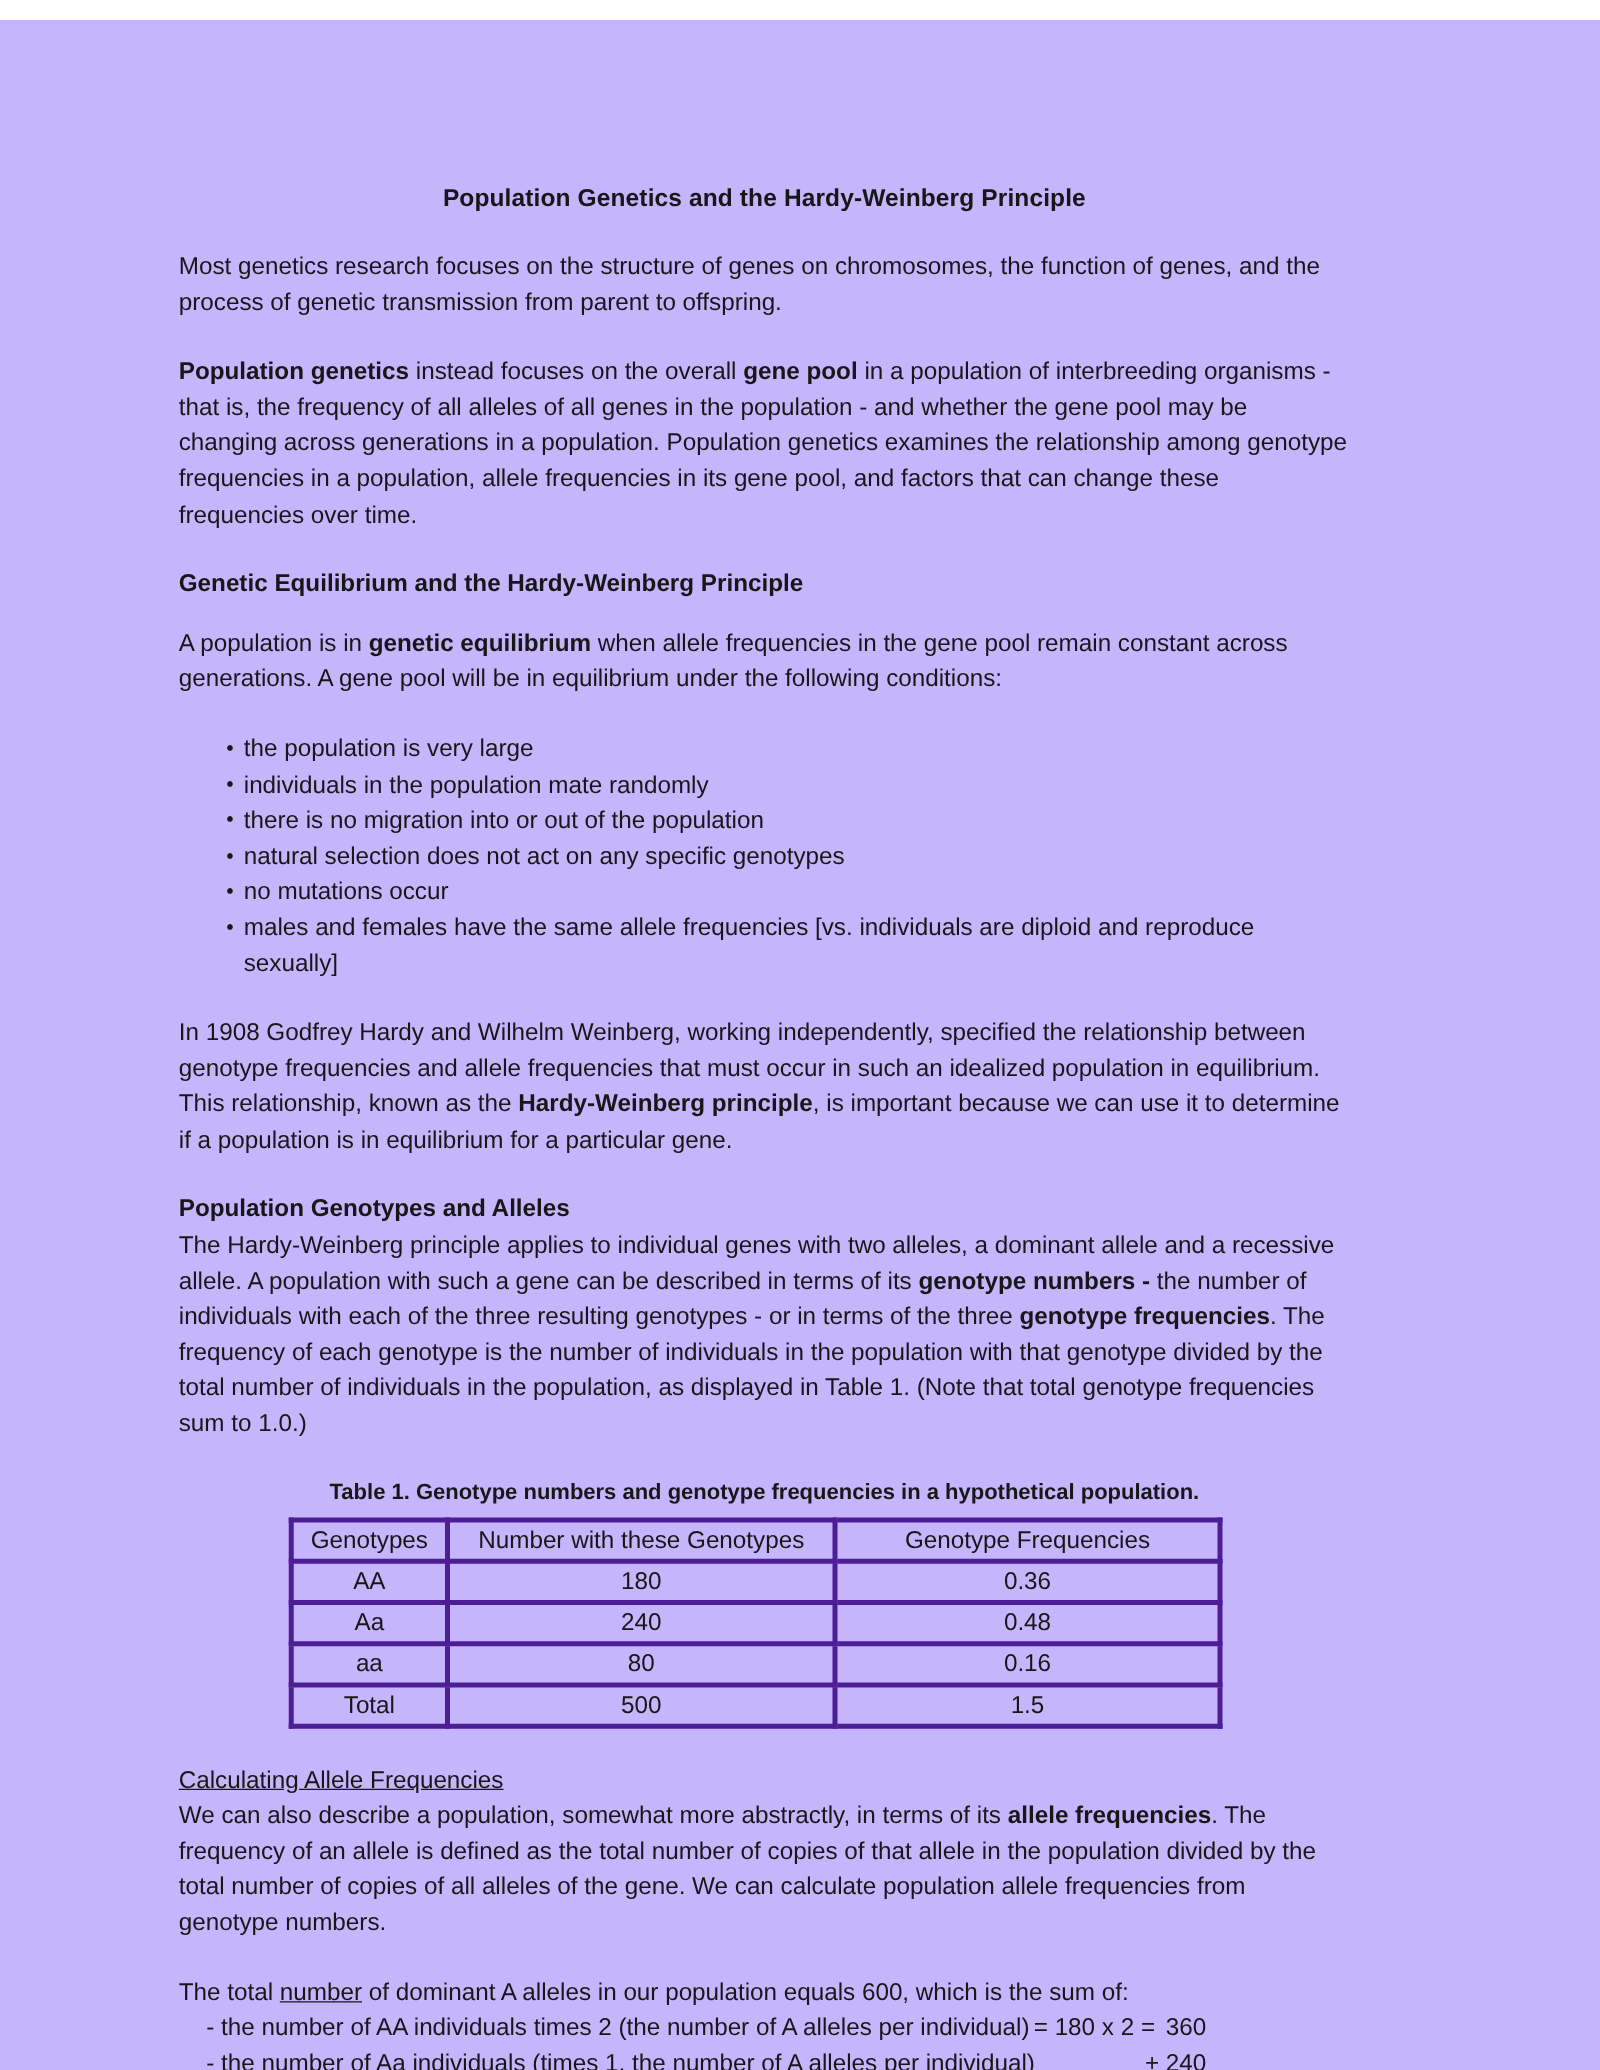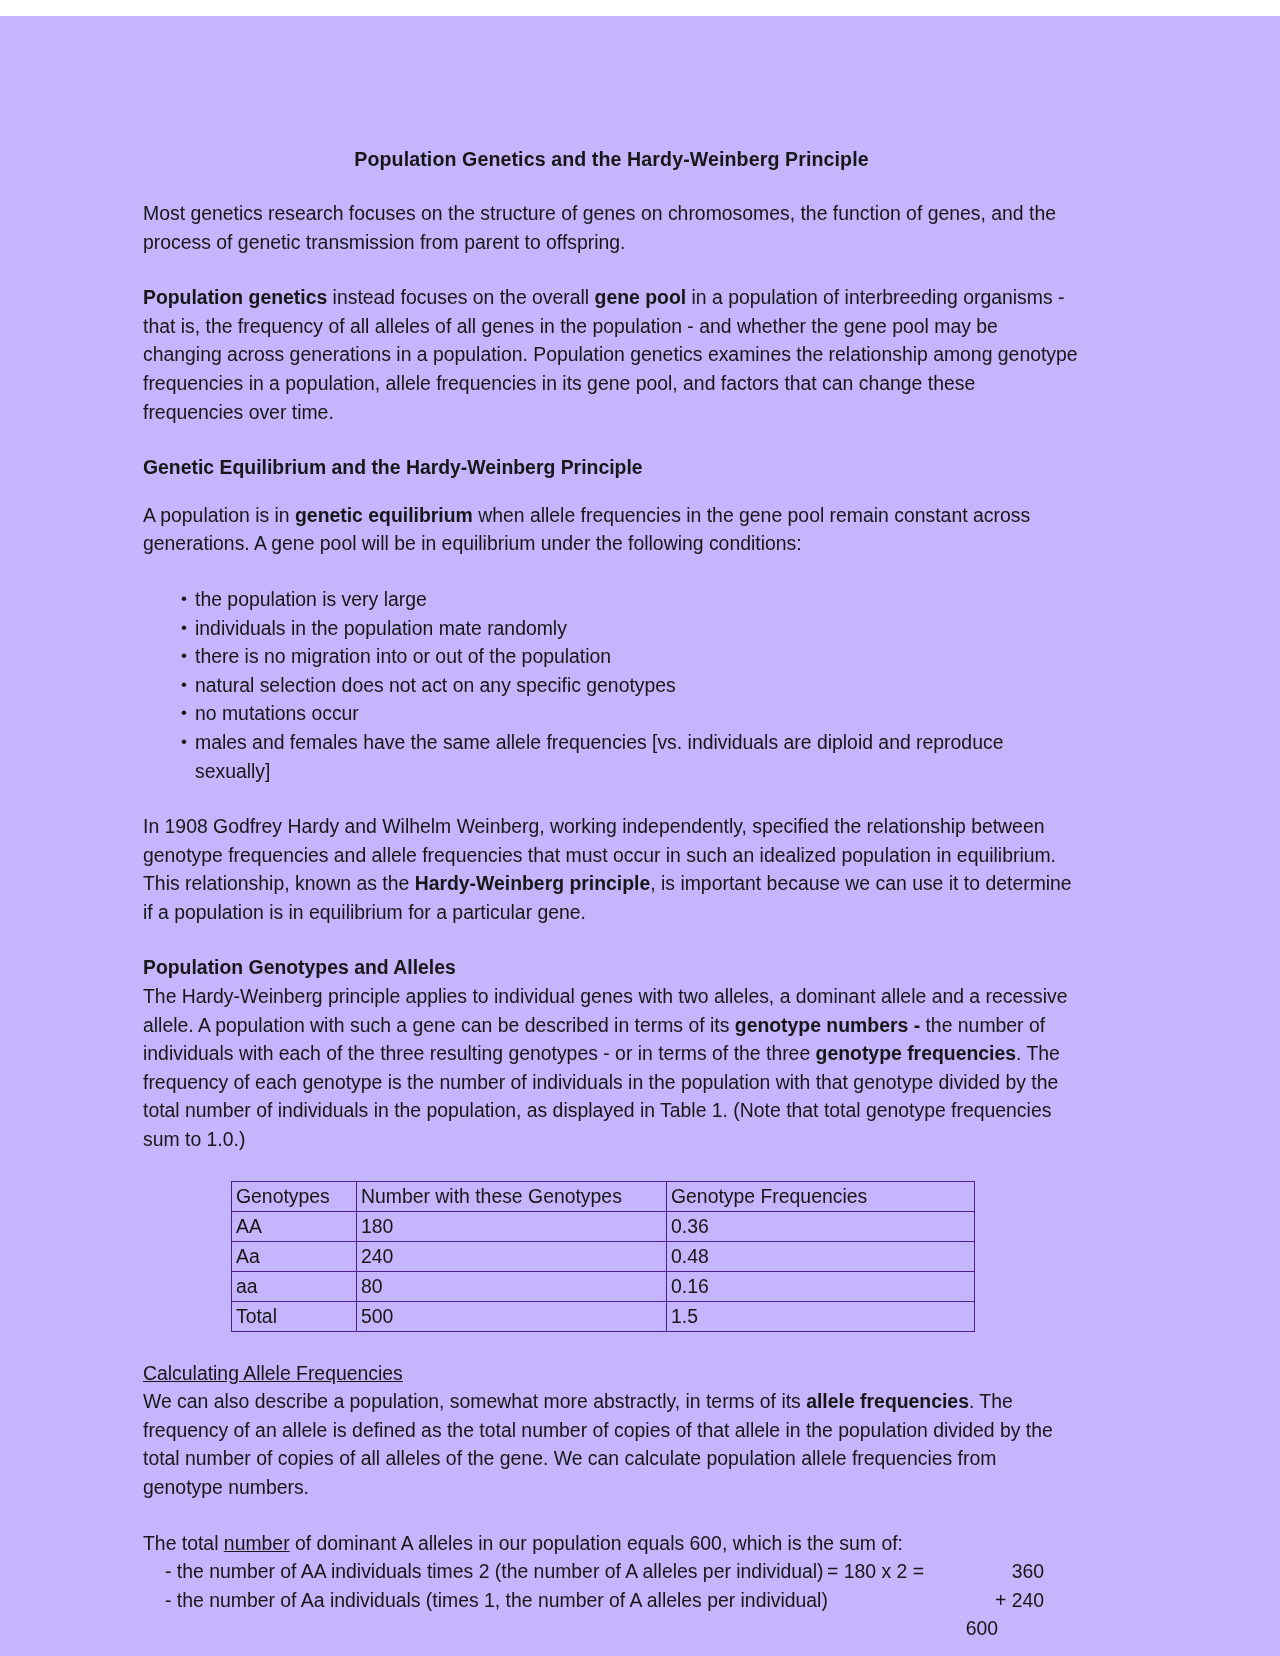--- a/index.html
+++ b/index.html
@@ -85,25 +85,25 @@
     margin: 12px 0 9px 0;
   }
   table.genotype-table {
     border-collapse: collapse;
     width: 743px;
     margin: 0 auto 0 88px;
     table-layout: fixed;
   }
   table.genotype-table th,
   table.genotype-table td {
-    border: 1px solid #4c1d95;
+    border: 4px solid #4c1d95;
     font-weight: normal;
     font-size: 19.4px;
     line-height: 22px;
-    text-align: left;
+    text-align: center;
     padding: 3px 4px 4px 4px;
     color: #171717;
   }
   table.genotype-table col.c0 { width: 125px; }
   table.genotype-table col.c1 { width: 310px; }
   table.genotype-table col.c2 { width: 308px; }
   .calc-block {
     margin: 0;
   }
   .calc-rows {
@@ -115,21 +115,21 @@
     padding-left: 22px;
     height: 28.6px;
   }
   .calc-row .col-eq {
     position: absolute;
     left: 684px;
     white-space: nowrap;
   }
   .calc-row .col-val {
     position: absolute;
-    left: 841px;
+    left: 762px;
     width: 60px;
     text-align: right;
   }
   .calc-row .col-val.underlined {
   }
   .calc-total {
     position: relative;
     line-height: 28.6px;
     height: 28.6px;
   }
@@ -166,20 +166,21 @@
       <li>no mutations occur</li>
       <li>males and females have the same allele frequencies [vs. individuals are diploid and reproduce sexually]</li>
     </ul>
 
     <p class="para"><span>In 1908 Godfrey Hardy and Wilhelm Weinberg, working independently, specified the relationship between genotype frequencies and allele frequencies that must occur in such an idealized population in equilibrium. This relationship, known as the </span><b>Hardy-Weinberg principle</b><span>, is important because we can use it to determine if a population is in equilibrium for a particular gene.</span></p>
 
     <h2 class="section-head attached">Population Genotypes and Alleles</h2>
 
     <p class="para"><span>The Hardy-Weinberg principle applies to individual genes with two alleles, a dominant allele and a recessive allele. A population with such a gene can be described in terms of its </span><b>genotype numbers -</b><span> the number of individuals with each of the three resulting genotypes - or in terms of the three </span><b>genotype frequencies</b><span>. The frequency of each genotype is the number of individuals in the population with that genotype divided by the total number of individuals in the population, as displayed in Table 1. (Note that total genotype frequencies sum to 1.0.)</span></p>
 
+    <div class="table-caption">Table 1. Genotype numbers and genotype frequencies in a hypothetical population.</div>
 
     <table class="genotype-table">
       <colgroup>
         <col class="c0">
           <col class="c1">
           <col class="c2">
       </colgroup>
       <thead>
         <tr>
           <th>Genotypes</th>

